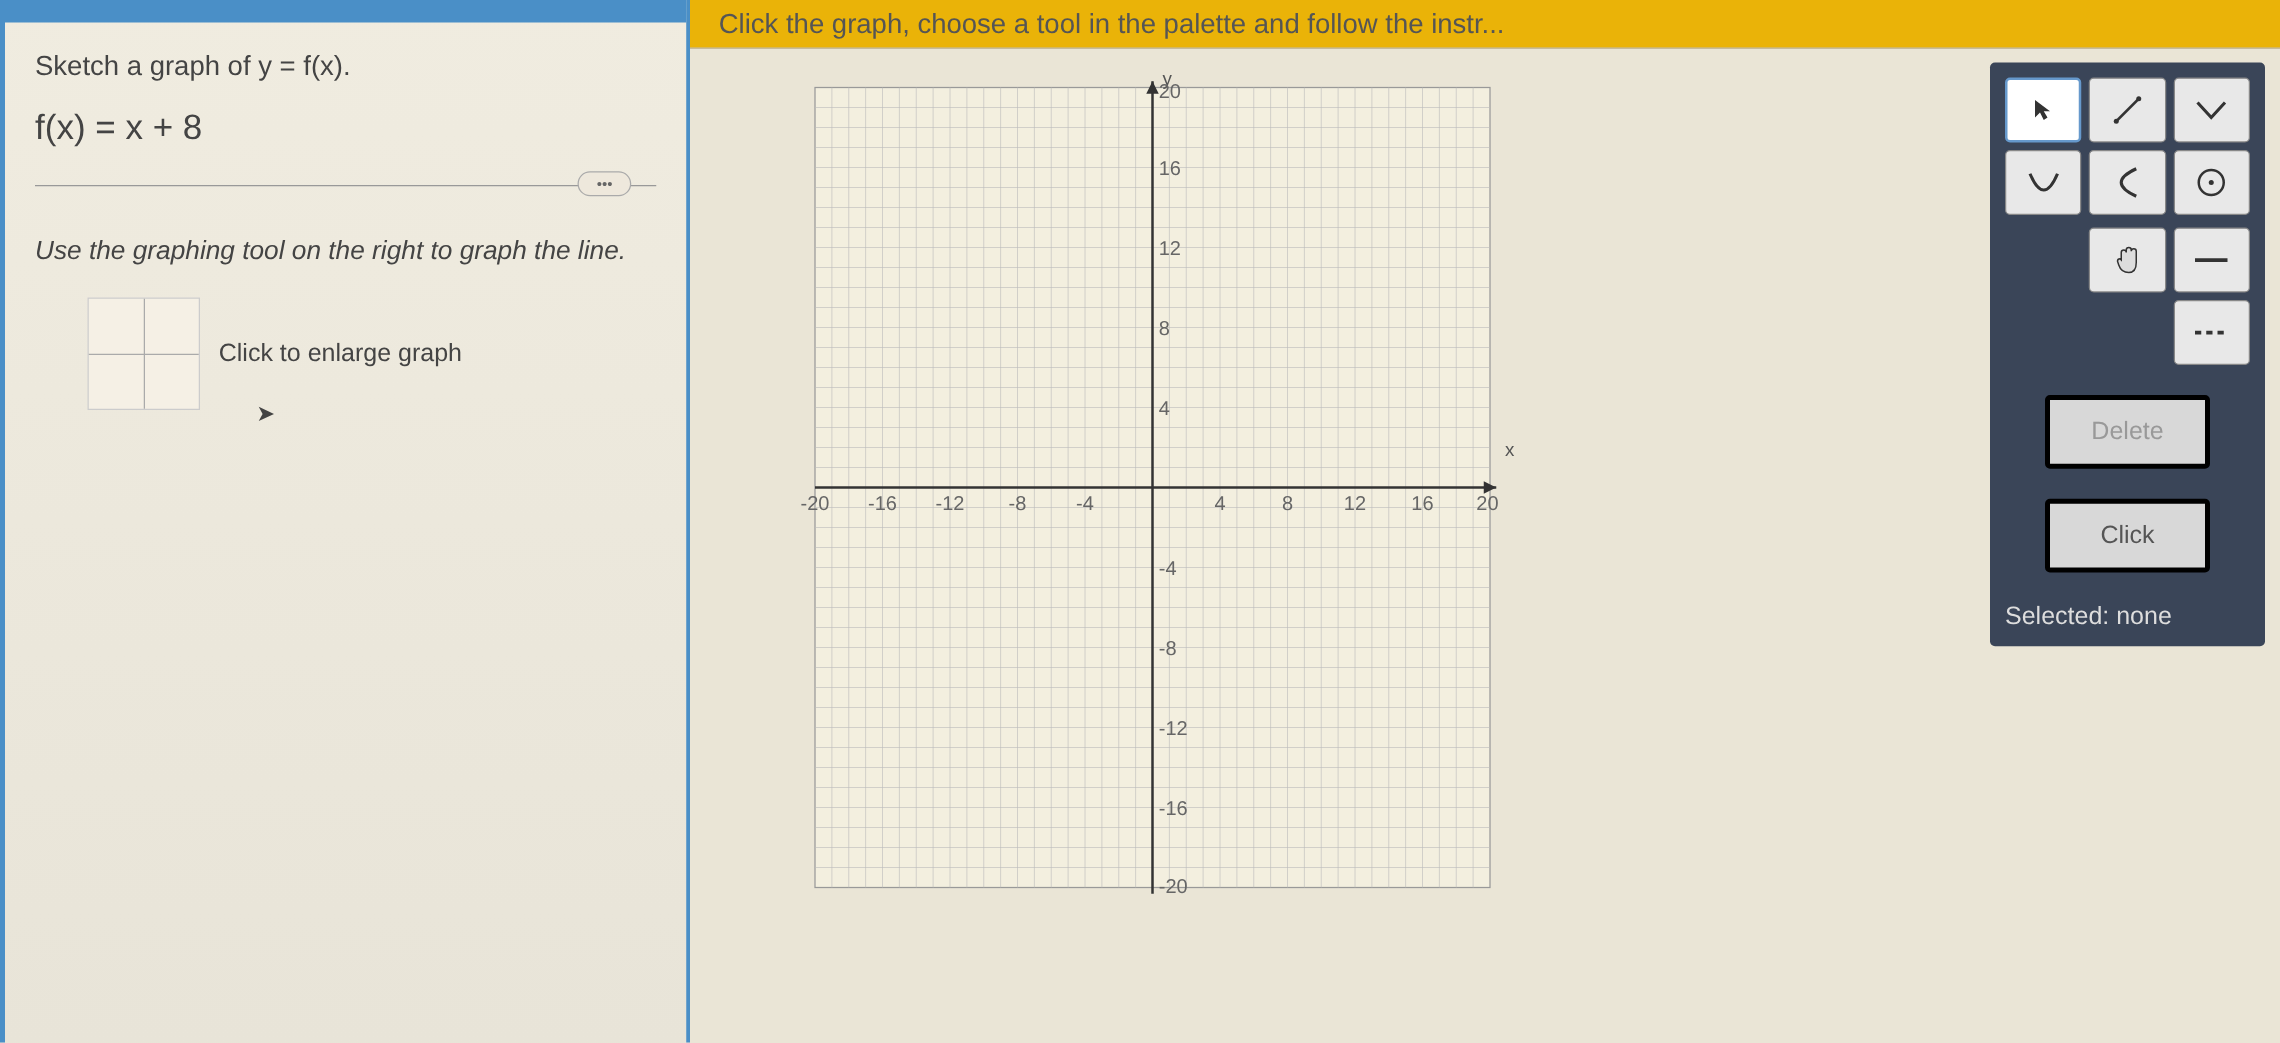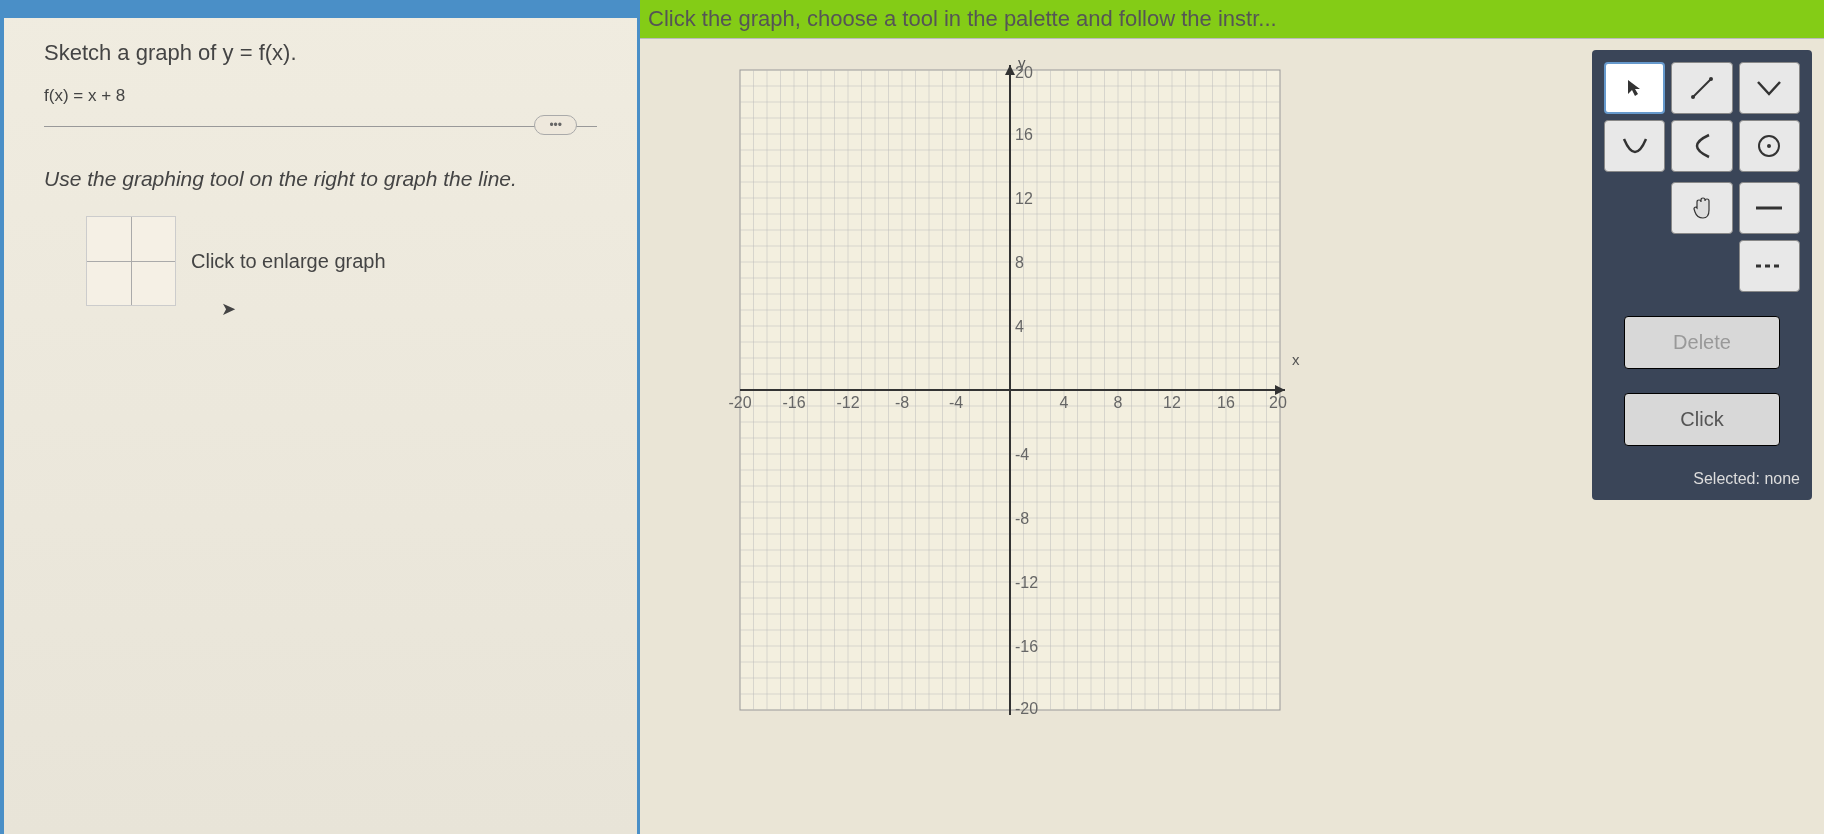--- a/index.html
+++ b/index.html
@@ -9,46 +9,46 @@
     }
     body {
       font-family: Arial, sans-serif;
       background: #e8e4d8;
       width: 1824px;
       height: 834px;
       display: flex;
       position: relative;
     }
     .left-panel {
-      width: 640px;
+      width: 552px;
       height: 100%;
       background: linear-gradient(to bottom, #f0ece0, #e8e4d8);
       border-right: 3px solid #4a8fc7;
       border-left: 4px solid #4a8fc7;
-      padding: 30px 40px;
+      padding: 30px 24px;
       position: relative;
     }
     .top-blue-bar {
       position: absolute;
       top: 0;
       left: 0;
       width: 100%;
       height: 18px;
       background: #4a8fc7;
     }
     .question-title {
       font-size: 22px;
       color: #444;
       margin-top: 10px;
       margin-bottom: 20px;
     }
     .equation {
-      font-size: 17px;
+      font-size: 28px;
       color: #444;
-      margin-bottom: 20px;
+      margin-bottom: 30px;
     }
     .divider {
       border-top: 1px solid #999;
       margin: 20px 0 40px 0;
       position: relative;
     }
     .dots-btn {
       position: absolute;
       right: 20px;
       top: -12px;
@@ -109,23 +109,23 @@
       left: 30px;
       font-size: 18px;
     }
     .right-panel {
       flex: 1;
       height: 100%;
       background: #eae5d6;
       position: relative;
     }
     .instruction-bar {
-      background: #84cc16;
+      background: #eab308;
       border-bottom: 1px solid #bbb;
-      padding: 6px 8px;
+      padding: 6px 23px;
       font-size: 22px;
       color: #555;
     }
     .graph-area {
       position: absolute;
       top: 50px;
       left: 80px;
       width: 580px;
       height: 680px;
     }
@@ -161,38 +161,38 @@
       border: 2px solid #6699cc;
     }
     .palette-grid-2 {
       display: grid;
       grid-template-columns: repeat(3, 1fr);
       gap: 6px;
       margin-bottom: 20px;
     }
     .action-btn {
       background: #d8d8d8;
-      border: 1px solid #000000;
+      border: 4px solid #000000;
       border-radius: 4px;
       padding: 14px;
-      width: 156px;
+      width: 132px;
       margin: 24px auto;
       display: block;
       font-size: 20px;
       color: #555;
       cursor: pointer;
       text-align: center;
     }
     .action-btn.disabled {
       color: #999;
     }
     .selected-text {
       color: #ddd;
-      font-size: 16px;
-      text-align: right;
+      font-size: 20px;
+      text-align: left;
       margin-top: 15px;
     }
     svg text {
       font-family: Arial, sans-serif;
     }
   </style>
 </head>
 <body>
 
 <div class="left-panel">

